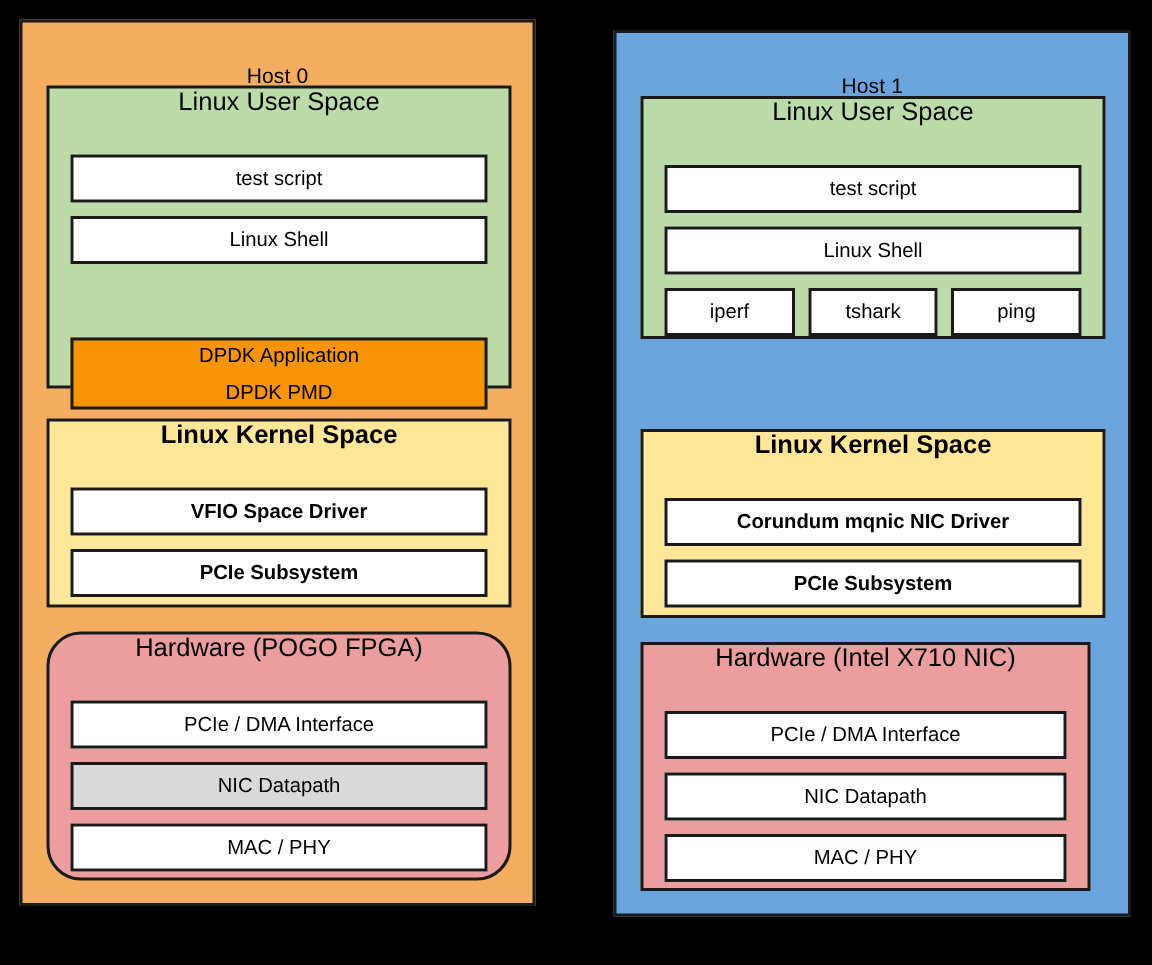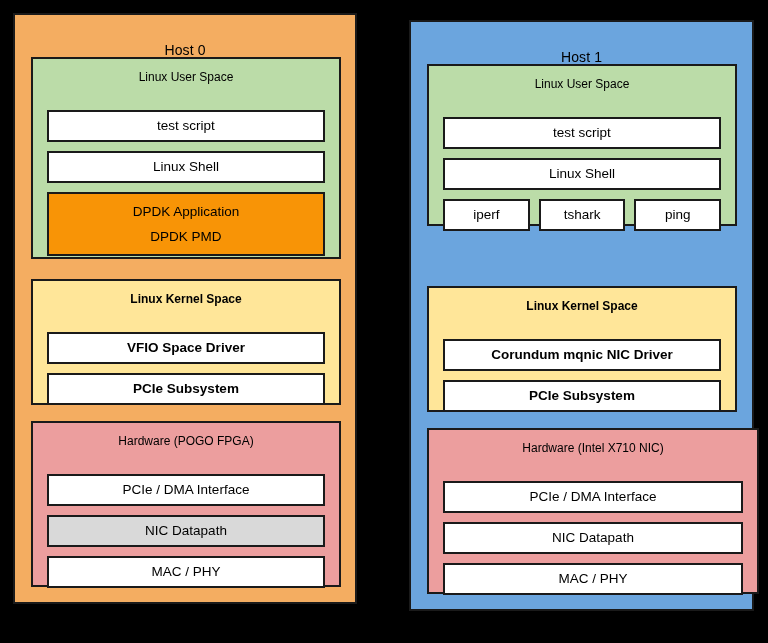--- a/index.html
+++ b/index.html
@@ -56,67 +56,67 @@
   
   .layer {
     position: absolute;
     box-sizing: border-box;
     border: 2px solid #1a1a1a;
     display: flex;
     flex-direction: column;
   }
   .layer-title {
     text-align: center;
-    font-size: 12px;
+    font-size: 17px;
     color: #000;
     line-height: 1;
-    padding-top: 12px;
     padding-bottom: 11px;
   }
   .layer-body {
     display: flex;
     flex-direction: column;
     gap: 9px;
     padding: 16px 14px 12px 14px;
   }
 
   .userspace  { background: #BBDCA8; }
   .kernelspace{ background: #FFE699; font-weight: bold; }
   .hardware   { background: #EC9E9E; }
 
   
   .h0-user   { left: 16px; top: 42px;  width: 310px; height: 202px; }
   .h0-kernel { left: 16px; top: 264px; width: 310px; height: 126px; }
-  .h0-hw     { left: 16px; top: 406px; width: 310px; height: 166px; }
+  .h0-hw     { left: 16px; top: 406px; width: 310px; height: 166px; border-radius: 23px; }
 
   
   .h1-user   { left: 16px; top: 42px;  width: 310px; height: 162px; }
   .h1-kernel { left: 16px; top: 264px; width: 310px; height: 126px; }
-  .h1-hw     { left: 16px; top: 406px; width: 332px; height: 166px; }
+  .h1-hw     { left: 16px; top: 406px; width: 300px; height: 166px; }
 
   
   .item {
     box-sizing: border-box;
     border: 2px solid #1a1a1a;
     background: #FFFFFF;
     height: 32px;
     display: flex;
     align-items: center;
     justify-content: center;
     font-size: 13.5px;
     color: #000;
     line-height: 1;
     text-align: center;
   }
   .item.accent {
     background: #F89406;
-    height: 64px;
+    height: 48px;
     flex-direction: column;
     justify-content: center;
     gap: 12px;
+    margin-top: 40px;
   }
   .item.accent .accent-line {
     display: block;
     font-size: 13.5px;
     line-height: 1;
   }
   .item.gray {
     background: #D9D9D9;
   }
 

